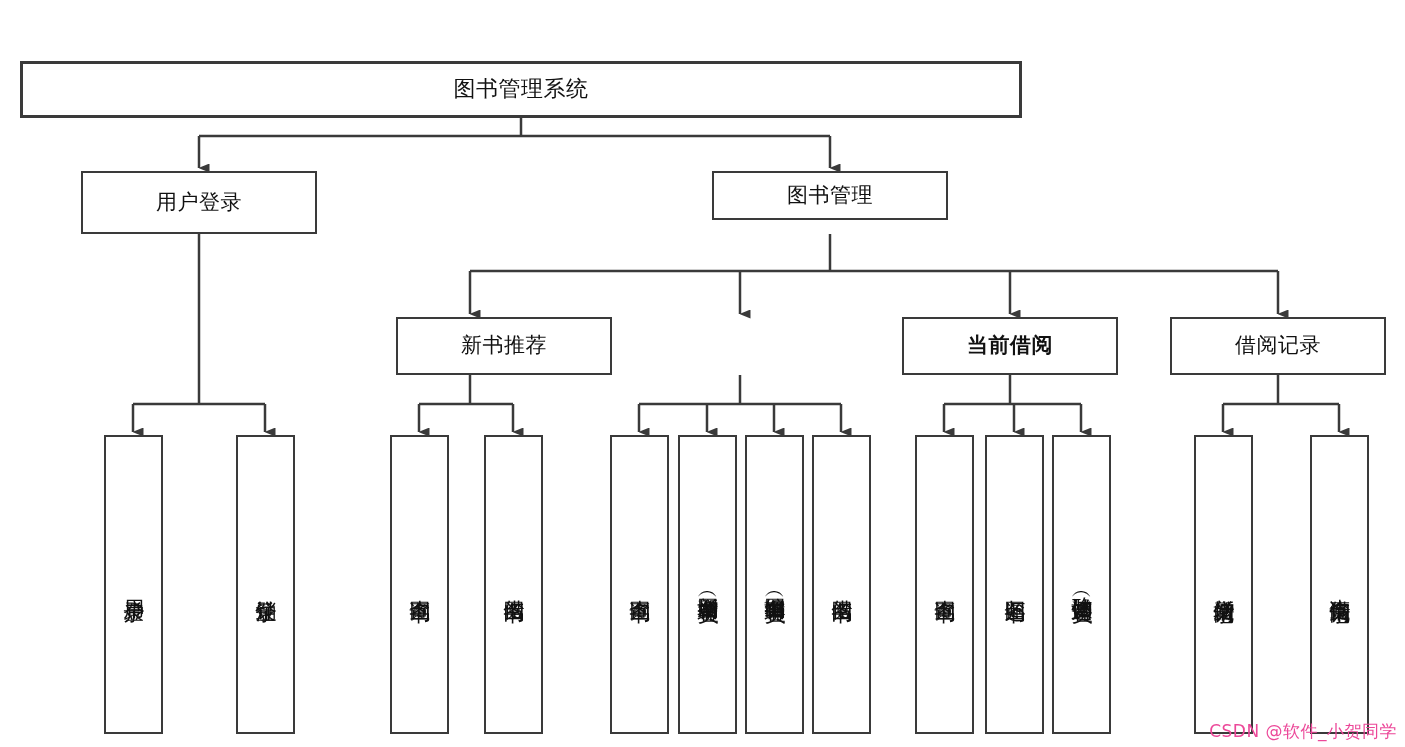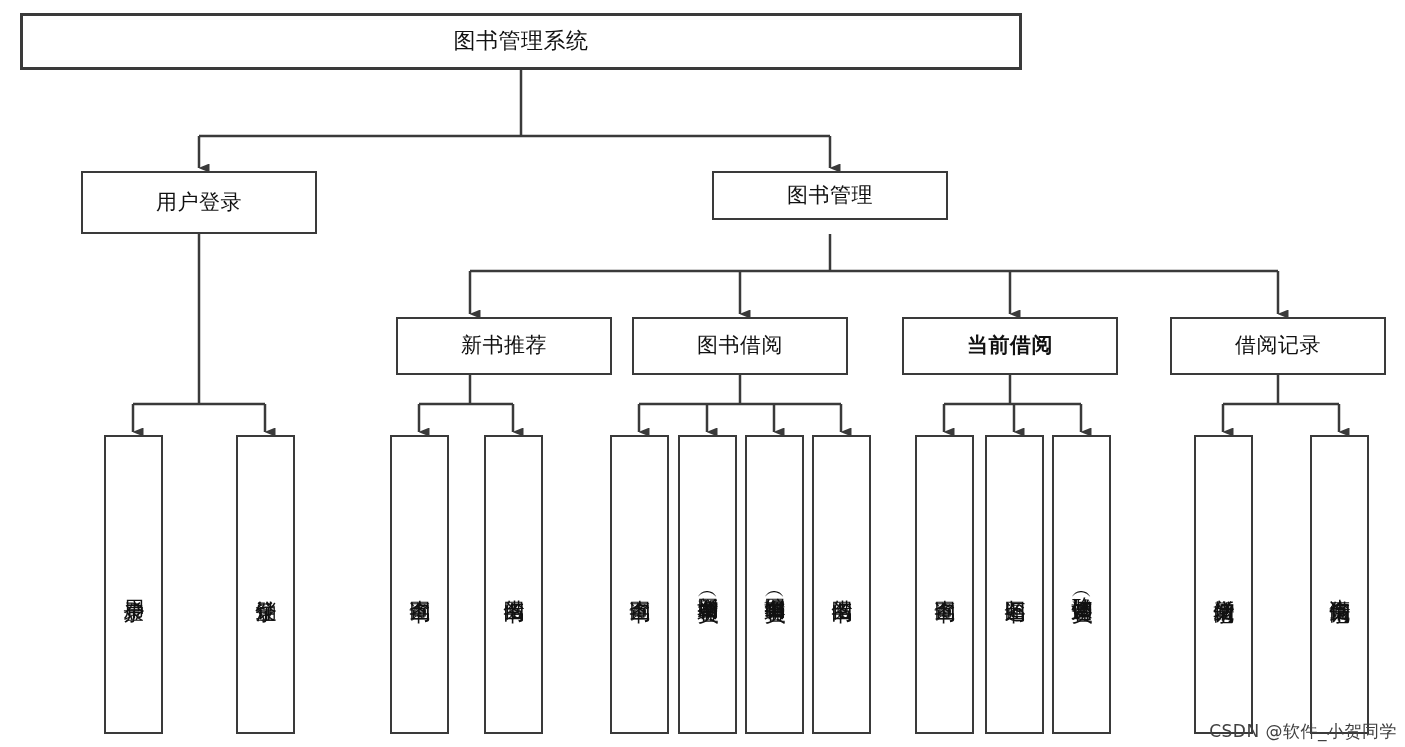--- a/index.html
+++ b/index.html
@@ -29,20 +29,21 @@
     box-sizing: border-box;
     background: #ffffff;
     border: 2.5px solid #3a3a3a;
     display: flex;
     align-items: center;
     justify-content: center;
     color: #000000;
   }
   .node-box.root {
     border-width: 3px;
+    margin-top: 48px;
   }
   .node-label-h {
     font-size: 21px;
     line-height: 1.1;
     letter-spacing: 0.5px;
     white-space: nowrap;
     color: #111111;
   }
   .node-box.root .node-label-h {
     font-size: 22px;
@@ -60,21 +61,21 @@
     letter-spacing: 1px;
     color: #111111;
     max-height: 285px;
     text-align: center;
   }
   #watermark {
     position: absolute;
     right: 8px;
     bottom: 4px;
     font-size: 17px;
-    color: #404040;
+    color: #ec4899;
     white-space: nowrap;
     letter-spacing: 0.5px;
     pointer-events: none;
     margin-top: 9px;
   }
 </style>
 </head>
 <body>
 
 <div id="diagram-root">
@@ -138,23 +139,20 @@
   <div class="node-box" style="left:81px; top:171px; width:236px; height:63px;">
     <span class="node-label-h">用户登录</span>
   </div>
   <div class="node-box" style="left:712px; top:171px; width:236px; height:49px;">
     <span class="node-label-h">图书管理</span>
   </div>
 
   <div class="node-box" style="left:362px; top:317px; width:216px; height:58px;margin-left:34px;">
     <span class="node-label-h">新书推荐</span>
   </div>
-  <div class="node-box" style="left:632px; top:317px; width:216px; height:58px;">
-    <span class="node-label-h">图书借阅</span>
-  </div>
   <div class="node-box" style="left:902px; top:317px; width:216px; height:58px;font-weight:bold;">
     <span class="node-label-h">当前借阅</span>
   </div>
   <div class="node-box" style="left:1170px; top:317px; width:216px; height:58px;justify-content:center;">
     <span class="node-label-h">借阅记录</span>
   </div>
 
   <div class="node-box leaf" style="left:104px; top:435px; width:59px; height:299px;">
     <span class="node-label-v">用户登录</span>
   </div>

